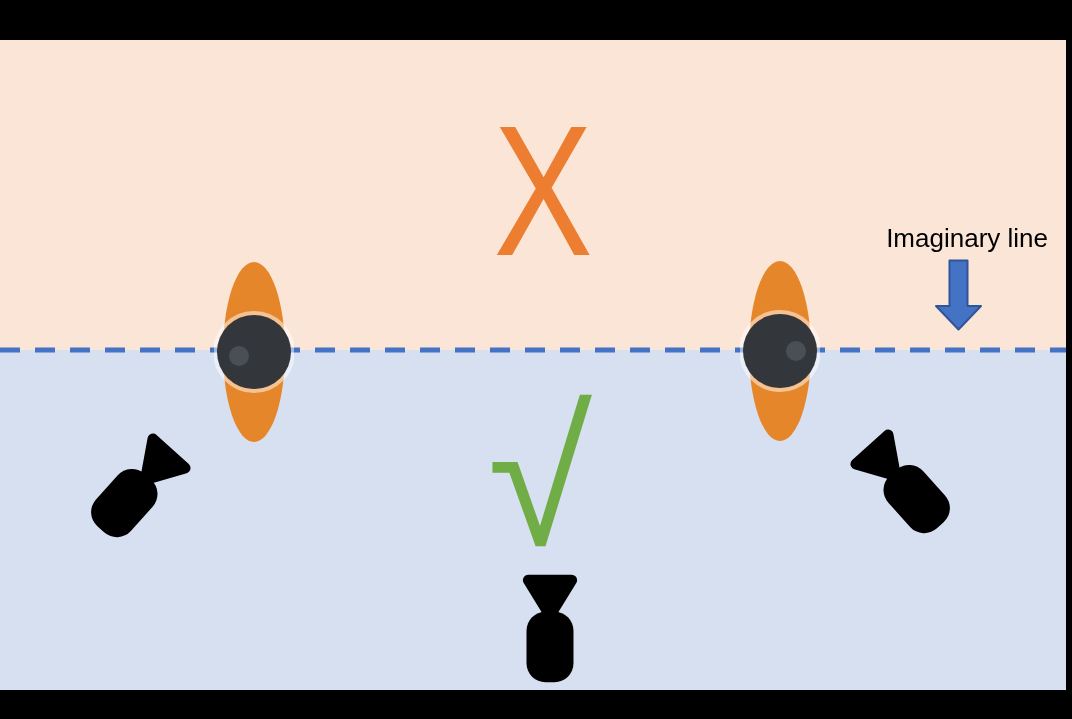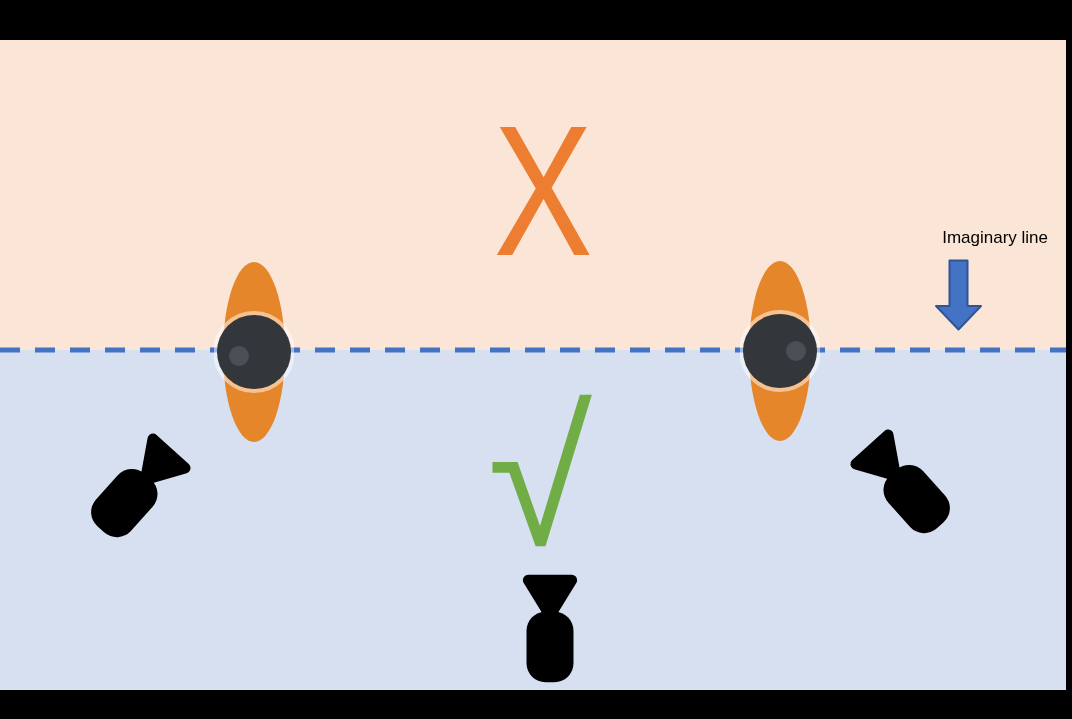--- a/index.html
+++ b/index.html
@@ -27,21 +27,21 @@
     position:absolute;
     display:flex; align-items:center; justify-content:center;
     line-height:1; font-weight:400;
   }
   .mark-x     { left:470px; top:71px;  width:146px; height:160px; font-size:186px; }
   .mark-x span { transform:scaleX(0.8); }
   .mark-check { left:467px; top:354px; width:146px; height:170px; font-size:190px; }
 
   .line-label {
     position:absolute; left:870px; top:184px; width:178px;
-    font-size:17px; line-height:28px; text-align:right; white-space:nowrap;
+    font-size:26px; line-height:28px; text-align:right; white-space:nowrap;
   }
 
   .arrow-wrap { position:absolute; left:934px; top:219px; }
 
   .person { position:absolute; }
   .person-left  { left:214px; top:220px; }
   .person-right { left:740px; top:219px; }
 
   .camera { position:absolute; }
   .camera-left   { left:108px; top:393px; transform:rotate(42deg); }

